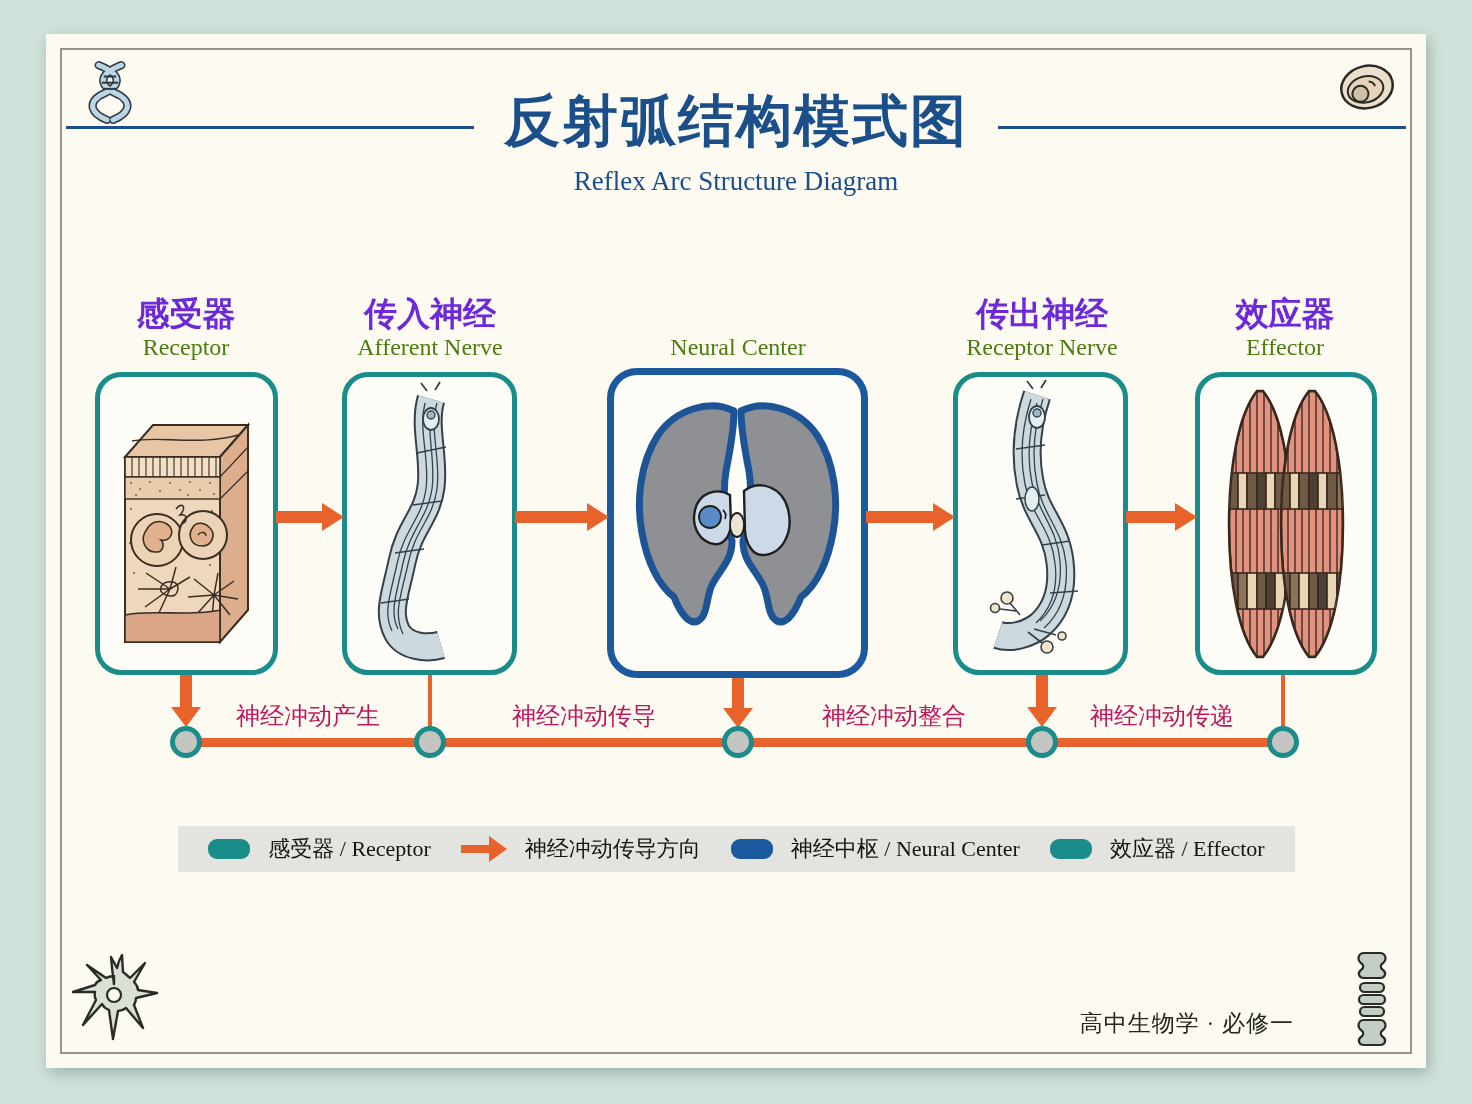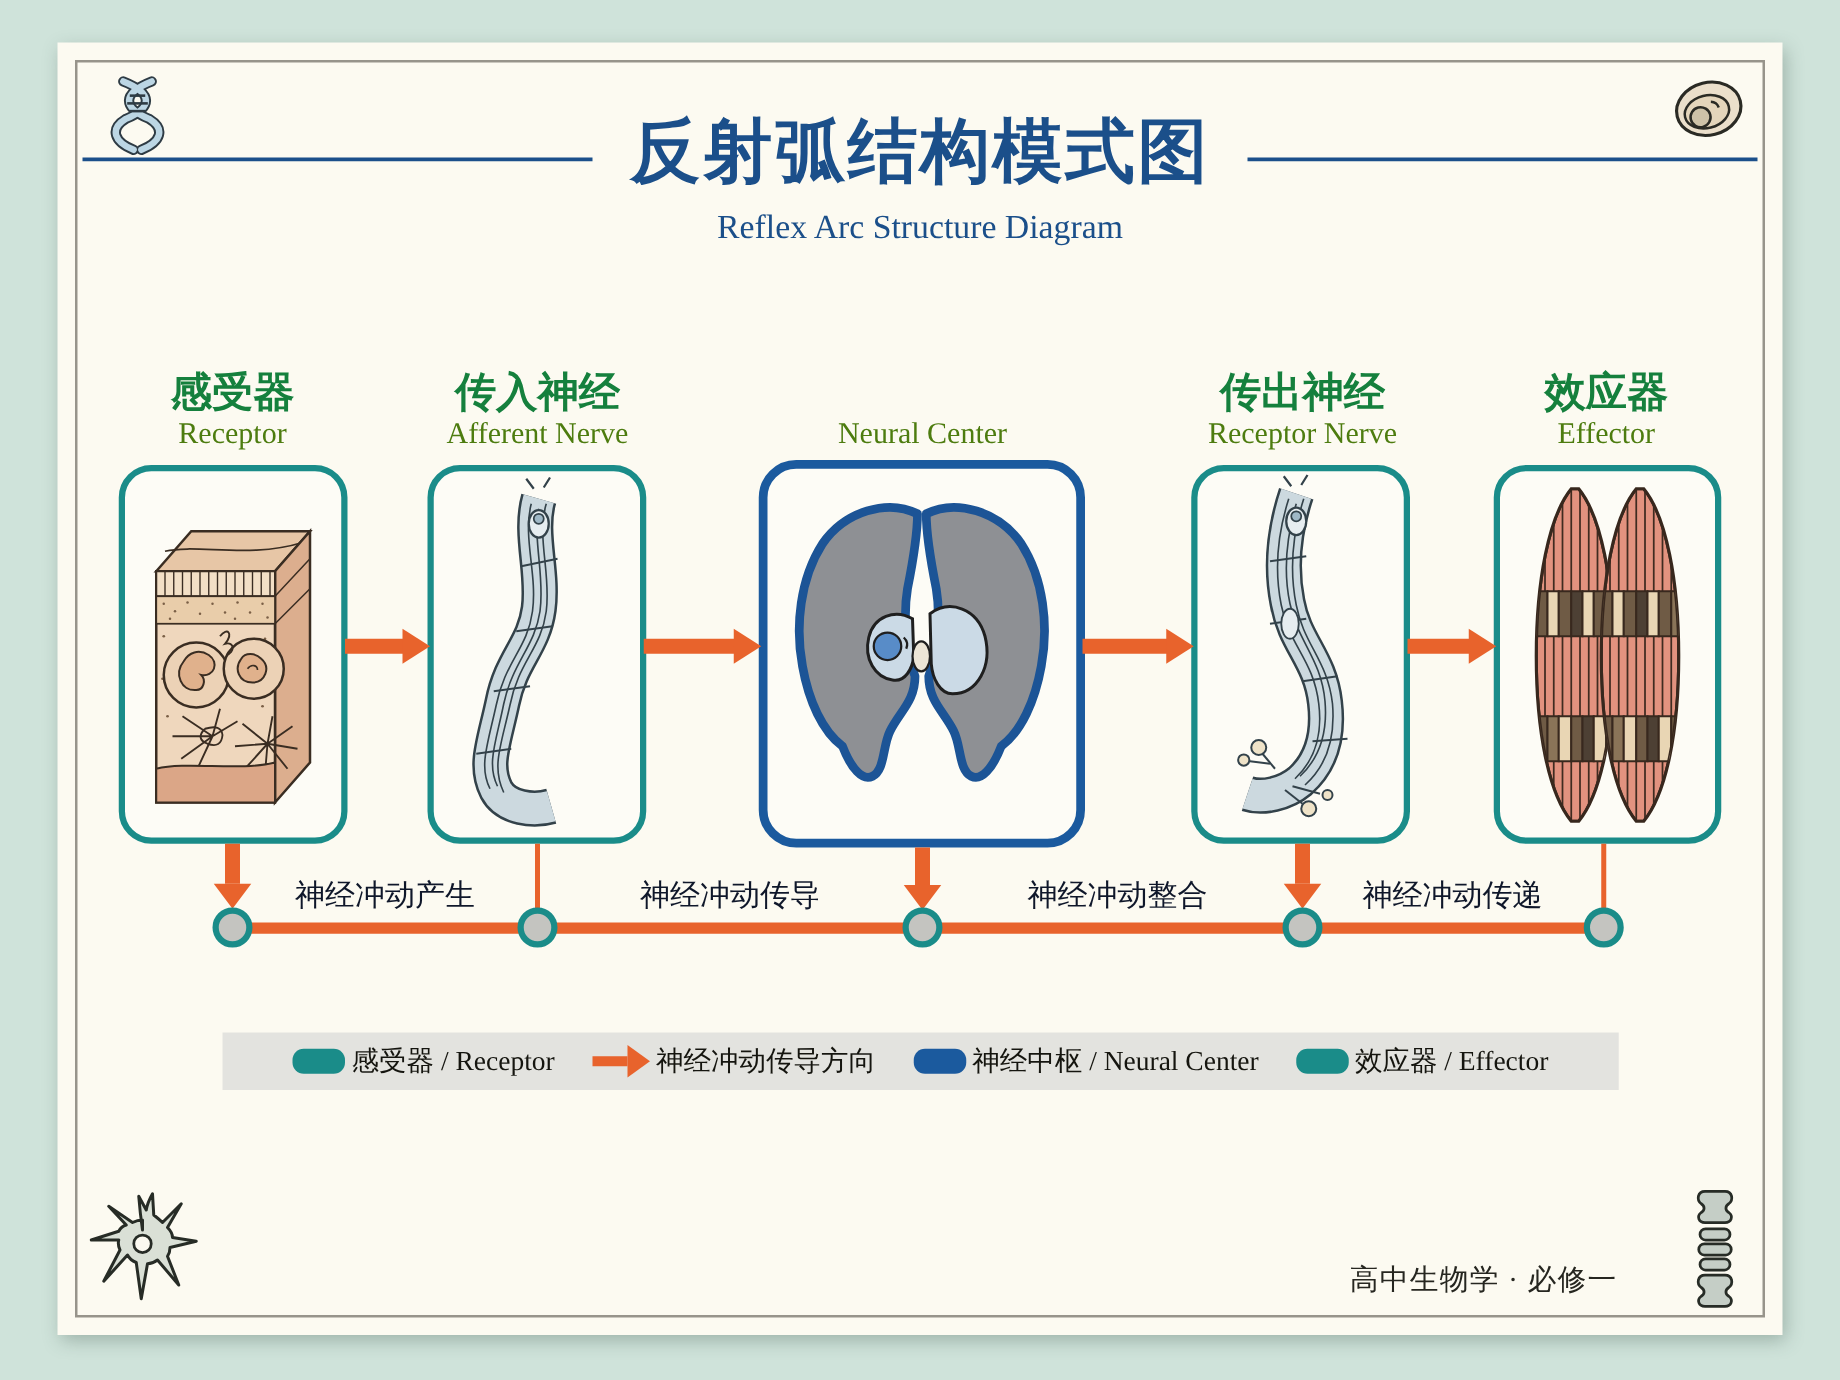--- a/index.html
+++ b/index.html
@@ -14,21 +14,21 @@
   .title-zh{position:absolute;top:50px;left:0;width:100%;text-align:center;
         font-size:56px;font-weight:bold;color:#1b4f8a;letter-spacing:2px;}
   .title-en{position:absolute;top:132px;left:0;width:100%;text-align:center;
         font-size:27px;color:#1b4f8a;}
   .title-line{position:absolute;top:92px;height:3px;background:#1b4f8a;}
   .title-line.left{left:20px;width:408px;}
   .title-line.right{left:952px;width:408px;}
 
   
   .col-head-zh{position:absolute;top:258px;width:260px;text-align:center;
-        font-size:33px;font-weight:bold;color:#15803d;}
+        font-size:33px;font-weight:bold;color:#6d28d9;}
   .col-head-en{position:absolute;top:300px;width:260px;text-align:center;
         font-size:24px;color:#4d7c0f;}
 
   
   .stage-box{position:absolute;box-sizing:border-box;background:#fdfcf6;
         border:5px solid #1a8c89;border-radius:26px;overflow:hidden;}
   .stage-box svg{width:100%;height:100%;display:block;}
   .stage-box.center{border:7px solid #1b5a9e;border-radius:30px;}
 
   
@@ -44,26 +44,26 @@
   .v-arrow .head{position:absolute;left:0;width:0;height:0;
         border-left:15px solid transparent;border-right:15px solid transparent;
         border-top:20px solid #e8632c;}
   .v-line{position:absolute;width:4px;background:#e8632c;}
 
   
   .timeline-bar{position:absolute;left:140px;top:704px;width:1097px;height:9px;background:#e8632c;}
   .t-node{position:absolute;top:692px;width:22px;height:22px;border-radius:50%;
         background:#c4c4c0;border:5px solid #1a8c89;}
   .phase-label{position:absolute;top:666px;width:240px;text-align:center;
-        font-size:24px;color:#0f172a;}
+        font-size:24px;color:#be185d;}
 
   
   .legend{position:absolute;left:132px;top:792px;width:1117px;height:46px;background:#e3e3df;
         display:flex;align-items:center;justify-content:center;gap:30px;}
-  .legend-item{display:flex;align-items:center;gap:5px;font-size:22px;color:#15150f;}
+  .legend-item{display:flex;align-items:center;gap:18px;font-size:22px;color:#15150f;}
   .swatch{width:42px;height:20px;border-radius:9px;}
   .swatch.teal{background:#1a8c89;}
   .swatch.blue{background:#1b5a9e;}
   .legend-arrow{position:relative;width:46px;height:26px;}
   .legend-arrow .shaft{position:absolute;left:0;top:9px;width:28px;height:8px;background:#e8632c;}
   .legend-arrow .head{position:absolute;right:0;top:0;width:0;height:0;
         border-top:13px solid transparent;border-bottom:13px solid transparent;
         border-left:18px solid #e8632c;}
 
   .footer{position:absolute;top:974px;right:132px;font-size:23px;color:#262620;letter-spacing:1px;}

